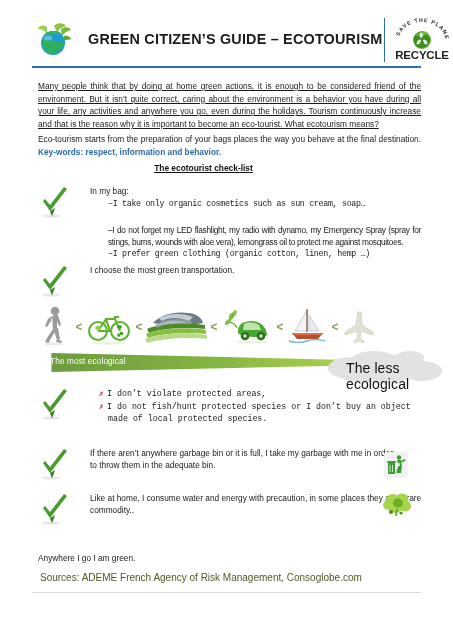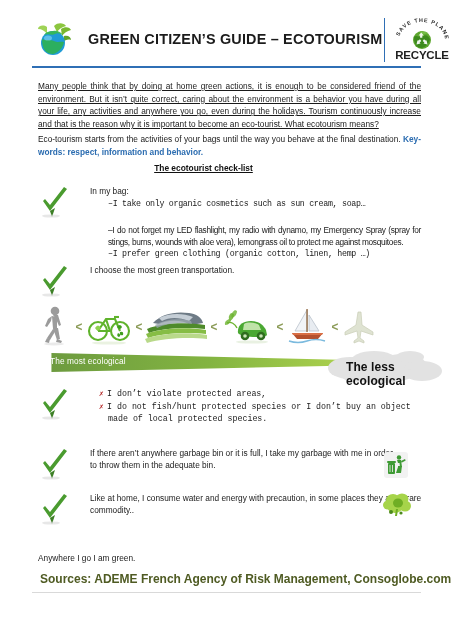--- a/index.html
+++ b/index.html
@@ -100,34 +100,34 @@
   }
   .ecobar-label{
     position:absolute;left:14px;top:6px;
     font-size:8.3px;color:#ffffff;font-weight:normal;letter-spacing:.1px;
   }
   .cloud{
     position:absolute;left:274px;top:0px;width:140px;height:33px;
   }
   .cloud-label{
     position:absolute;left:310px;top:10px;
-    font-size:12px;font-weight:bold;color:#111;letter-spacing:.1px;
+    font-size:14px;font-weight:normal;color:#111;letter-spacing:.1px;
   }
 
   
   .bin-icon{position:absolute;left:384px;top:452px;width:24px;height:26px;}
   .leaf-icon{position:absolute;left:382px;top:491px;width:30px;height:28px;}
 
   
   .closing{
     position:absolute;left:38px;top:553px;font-size:8.3px;color:#1a1a1a;
   }
   .sources{
-    position:absolute;left:40px;top:572px;font-size:12px;
-    color:#4f5b23;font-weight:bold;text-align:center;
+    position:absolute;left:40px;top:572px;font-size:10px;
+    color:#4f5b23;font-weight:normal;text-align:center;
   }
   .footer-rule{
     position:absolute;left:32px;top:592px;width:389px;height:1px;background:#d9d9d9;
   }
   .copyright{
     position:absolute;left:38px;top:598px;font-size:8.3px;color:#2b2b2b;
   }
 </style>
 </head>
 <body>
@@ -175,21 +175,21 @@
         </g>
         <text x="29" y="41" text-anchor="middle" font-family="Liberation Sans, sans-serif" font-size="11.5" font-weight="bold" fill="#1f1f1f" letter-spacing="-.2">RECYCLE</text>
       </svg>
     </div>
   </div>
 
   <div class="header-rule"></div>
 
   <div class="para" id="p1">Many people think that by doing at home green actions, it is enough to be considered friend of the environment. But it isn’t quite correct, caring about the environment is a behavior you have during all your life, any activities and anywhere you go, even during the holidays. Tourism continuously increase and that is the reason why it is important to become an eco-tourist. What ecotourism means?</div>
 
-  <div class="para" id="p2"><span>Eco-tourism starts from the activities of your bags until the way you behave at the final destination. </span><span class="kw">Key-words: respect, information and behavior.</span></div>
+  <div class="para" id="p2"><span>Eco-tourism starts from the preparation of your bags places the way you behave at the final destination. </span><span class="kw">Key-words: respect, information and behavior.</span></div>
 
   <div class="checklist-title">The ecotourist check-list</div>
 
   <div class="item" id="item1">
     <span class="check">
       <svg width="34" height="34" viewBox="0 0 34 34">
         <path d="M5 15 L12 25 L29 3 L26 1 L12 19 L7 13 Z" fill="#4a9b2f"></path>
         <path d="M12 25 L14 31 L17 22 Z" fill="#3d7f26"></path>
         <ellipse cx="13" cy="30" rx="9" ry="1.6" fill="#cfcfcf" opacity=".5"></ellipse>
       </svg>

